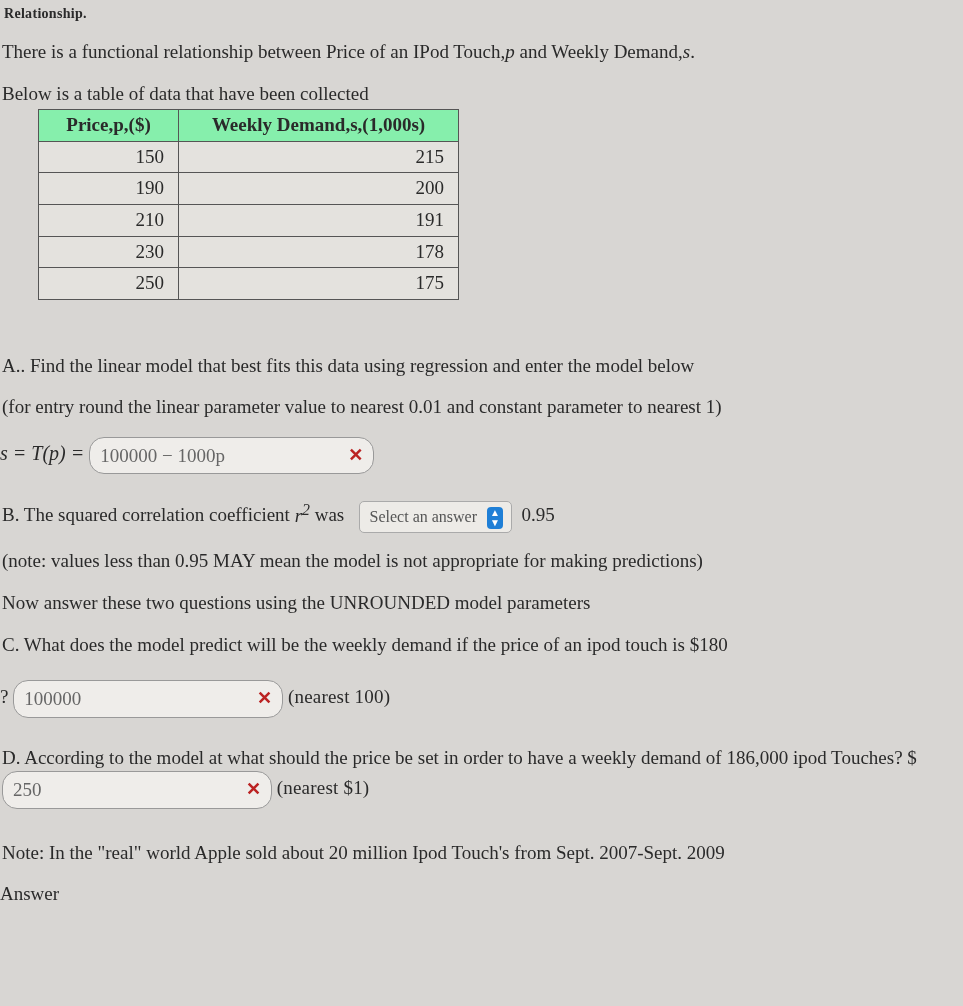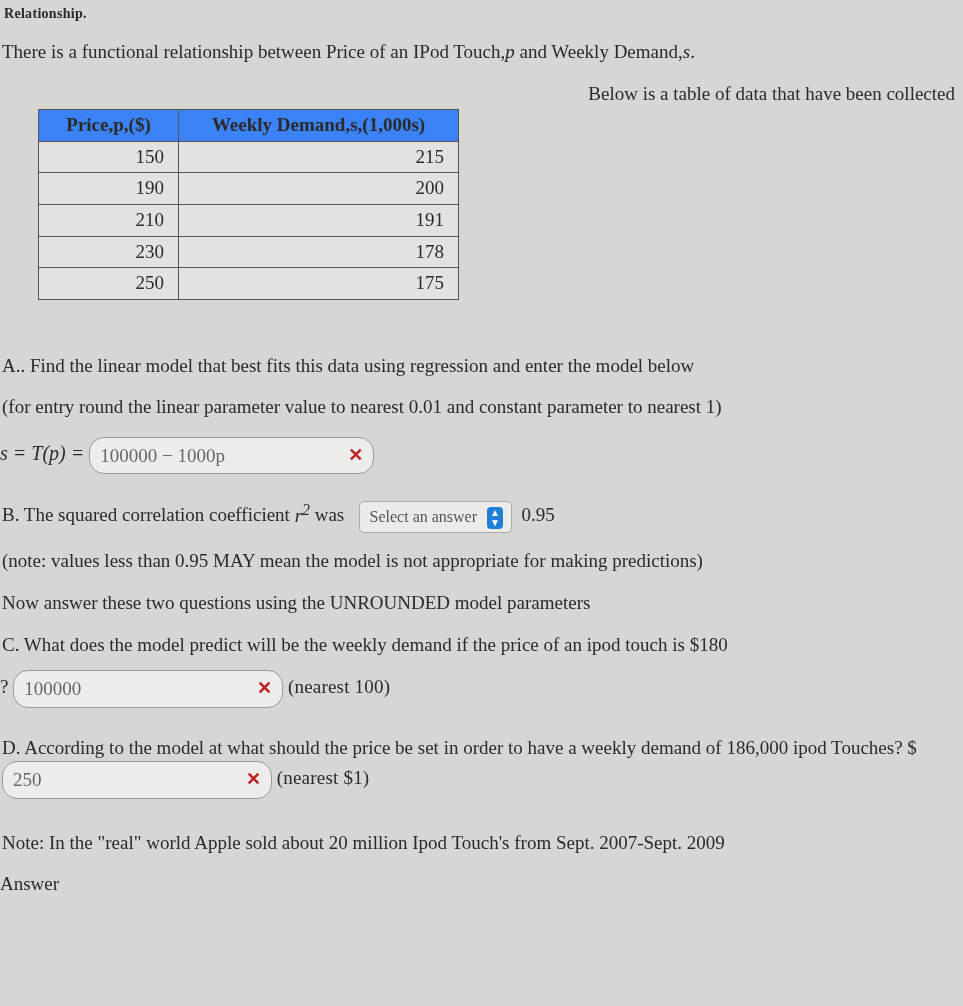--- a/index.html
+++ b/index.html
@@ -25,21 +25,21 @@
   .data-table {
     border-collapse: collapse;
     margin-left: 38px;
     background: #e4e2de;
     font-size: 19px;
   }
   .data-table th, .data-table td {
     border: 1px solid #555;
     padding: 1px 10px 2px 10px;
   }
-  .data-table th { font-weight: bold; text-align: center; background:#3b82f6; }
+  .data-table th { font-weight: bold; text-align: center; background:#86efac; }
   .data-table td { text-align: right; padding-right: 14px; }
   .data-table td.col-p { width: 140px; }
   .data-table td.col-s { width: 280px; }
   .eq-line { margin: 16px 0 24px 0; font-size: 20px; }
   .answer-box {
     display: inline-block;
     border: 1px solid #999;
     background: #efedea;
     border-radius: 15px;
     padding: 4px 10px;
@@ -88,21 +88,21 @@
 </style>
 </head>
 <body>
 
 <div class="truncated-top">Relationship.</div>
 
 <div class="para">
   <span>There is a functional relationship between Price of an IPod Touch,</span><span class="ital">p</span><span> and Weekly Demand,</span><span class="ital">s</span><span>.</span>
 </div>
 
-<div class="para" style="margin-bottom:2px;text-align:right;">Below is a table of data that have been collected</div>
+<div class="para" style="margin-bottom:2px;">Below is a table of data that have been collected</div>
 
 <table class="data-table">
   <tbody>
       <tr>
     <th>Price,p,($)</th>
     <th>Weekly Demand,s,(1,000s)</th>
   </tr>
   <tr>
         <td class="col-p">150</td>
         <td class="col-s">215</td>
@@ -144,21 +144,21 @@
     <span>Select an answer</span>
     <span class="select-arrows">▲<br>▼</span>
   </span>
   &nbsp;<span>0.95</span>
 </div>
 
 <div class="para">(note: values less than 0.95 MAY mean the model is not appropriate for making predictions)</div>
 
 <div class="para">Now answer these two questions using the UNROUNDED model parameters</div>
 
-<div class="para" style="margin-bottom:12px;">C. What does the model predict will be the weekly demand if the price of an ipod touch is $180</div>
+<div class="para" style="margin-bottom:22px;">C. What does the model predict will be the weekly demand if the price of an ipod touch is $180</div>
 <div class="row">
   <span>?</span>
   <span class="answer-box wide">
     <span>100000</span>
     <span style="float:right;" class="x-mark">✕</span>
   </span>
   <span class="near">(nearest 100)</span>
 </div>
 
 <div class="para" style="margin-top:26px; margin-bottom:2px;">

